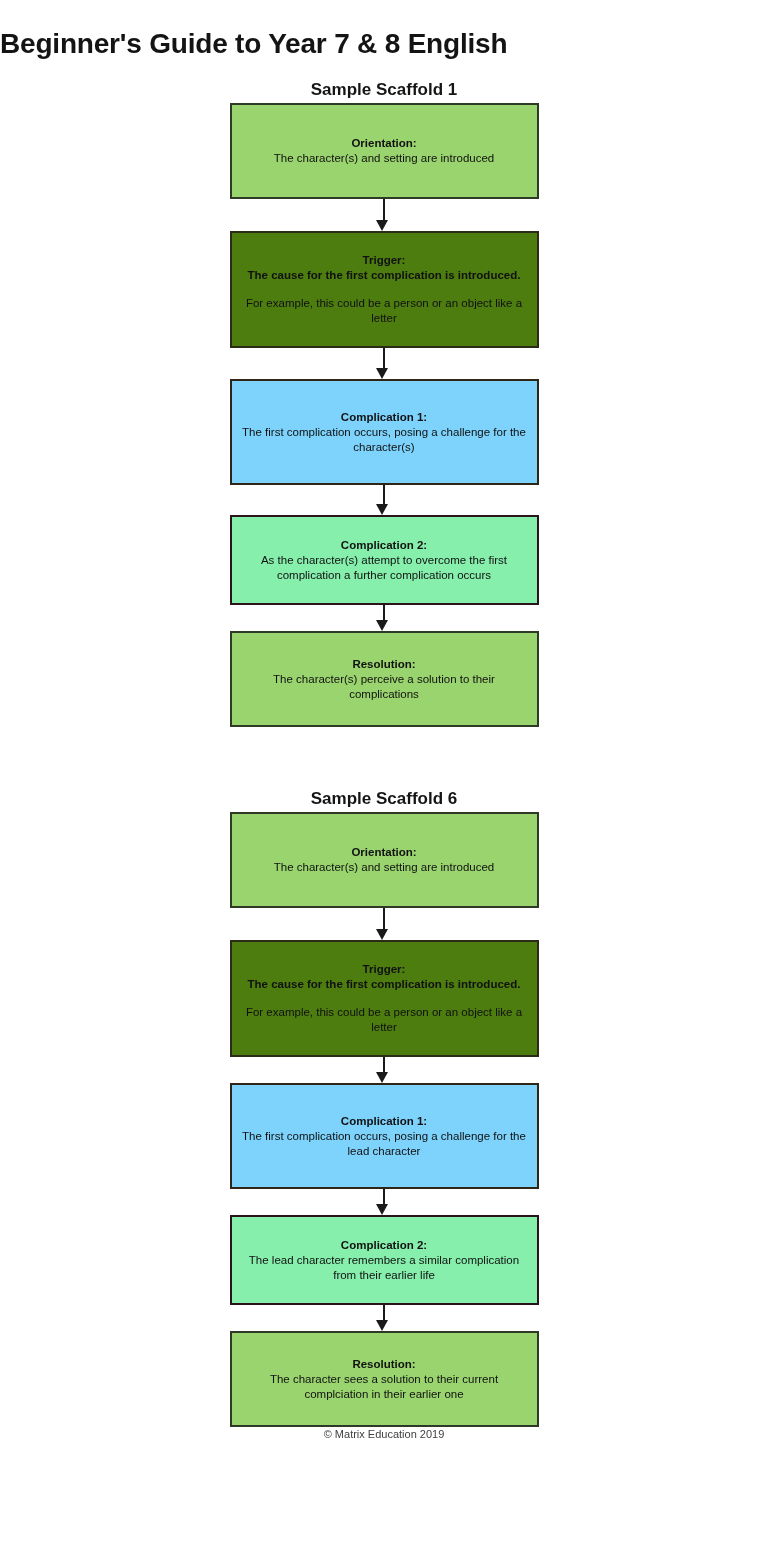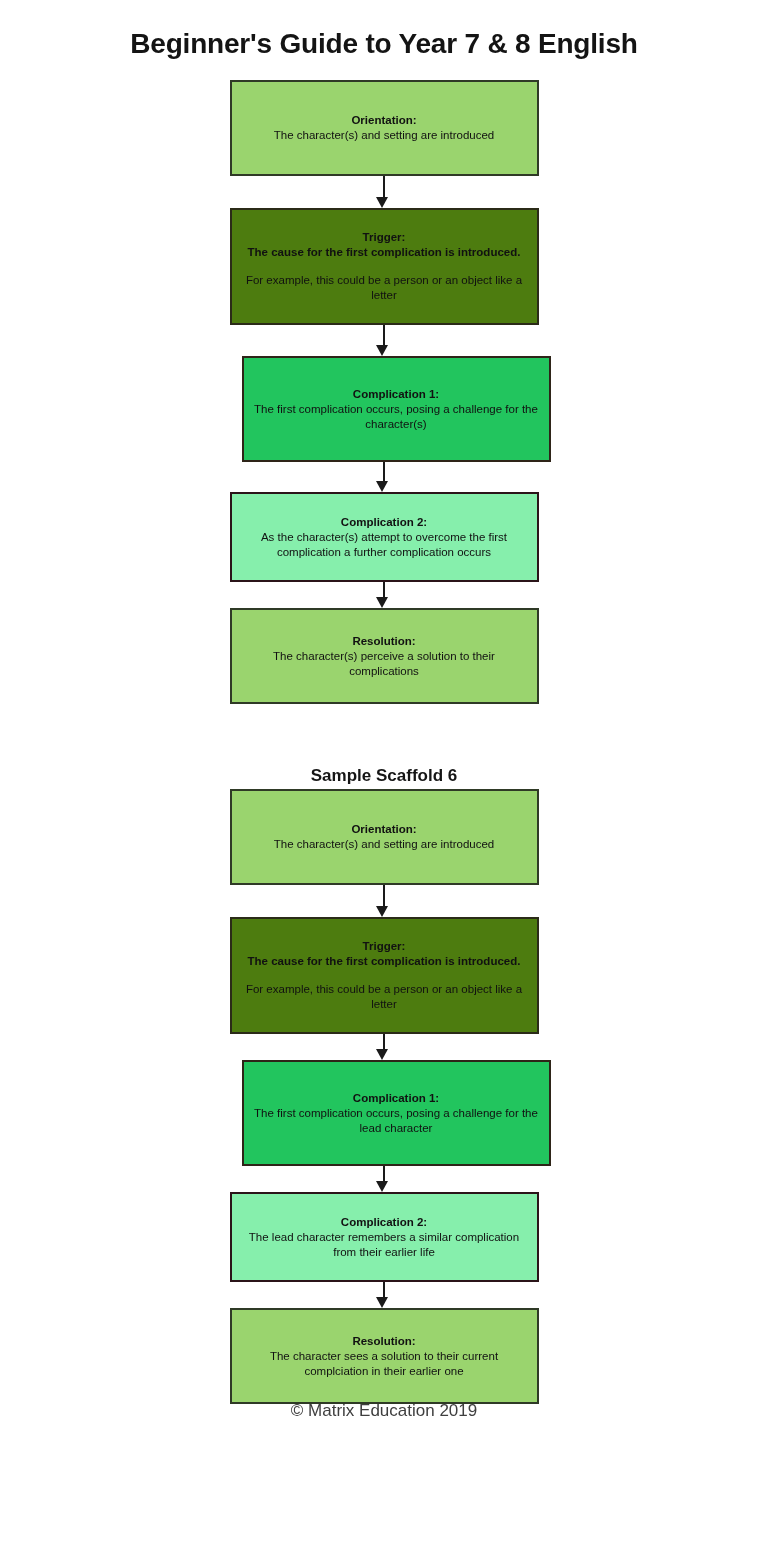--- a/index.html
+++ b/index.html
@@ -17,21 +17,20 @@
   }
 
   .page {
     width: 768px;
     height: 1566px;
     position: relative;
   }
 
   
   .title-block {
-    text-align: center;
     padding-top: 26px;
   }
   .title-line {
     font-size: 28px;
     font-weight: bold;
     line-height: 36px;
     letter-spacing: -0.2px;
     color: #141414;
   }
 
@@ -74,21 +73,21 @@
   .box-body.bold {
     font-weight: bold;
   }
   .gap-line {
     height: 13px;
   }
 
   
   .c-green  { background: #9ad46e; border-color: #2f3a26; }
   .c-yellow { background: #4d7c0f; border-color: #2b2b18; }
-  .c-orange { background: #22c55e; border-color: #2e2418; margin-left: 12px; }
+  .c-orange { background: #7dd3fc; border-color: #2e2418; }
   .c-red    { background: #86efac; border-color: #2b1419; }
 
   
   .connector {
     width: 309px;
     display: flex;
     justify-content: center;
     align-items: flex-start;
   }
   .connector .shaft {
@@ -105,38 +104,39 @@
   }
   .arrow-wrap {
     display: flex;
     flex-direction: column;
     align-items: center;
   }
 
   
   .copyright {
     text-align: center;
-    font-size: 17px;
+    font-size: 11px;
     color: #3f3f3f;
     line-height: 18px;
     margin-top: -2px;
   }
 
   .spacer-sections { height: 62px; }
 </style>
 </head>
 <body>
 
 <div class="page">
 
   <div class="title-block">
     <div class="title-line">Beginner's Guide to Year 7 &amp; 8 English</div>
   </div>
 
   <div class="section" style="margin-top:18px;">
+    <div class="section-title">Sample Scaffold 1</div>
     <div id="flow-1">
         <div class="box c-green" style="height: 96px;">
           <div class="box-heading">Orientation:</div>
           <div class="box-body">The character(s) and setting are introduced</div>
         </div>
         <div class="connector" style="height: 32px;">
           <div class="arrow-wrap">
             <div class="shaft" style="height: 21px;"></div>
             <div class="head"></div>
           </div>

